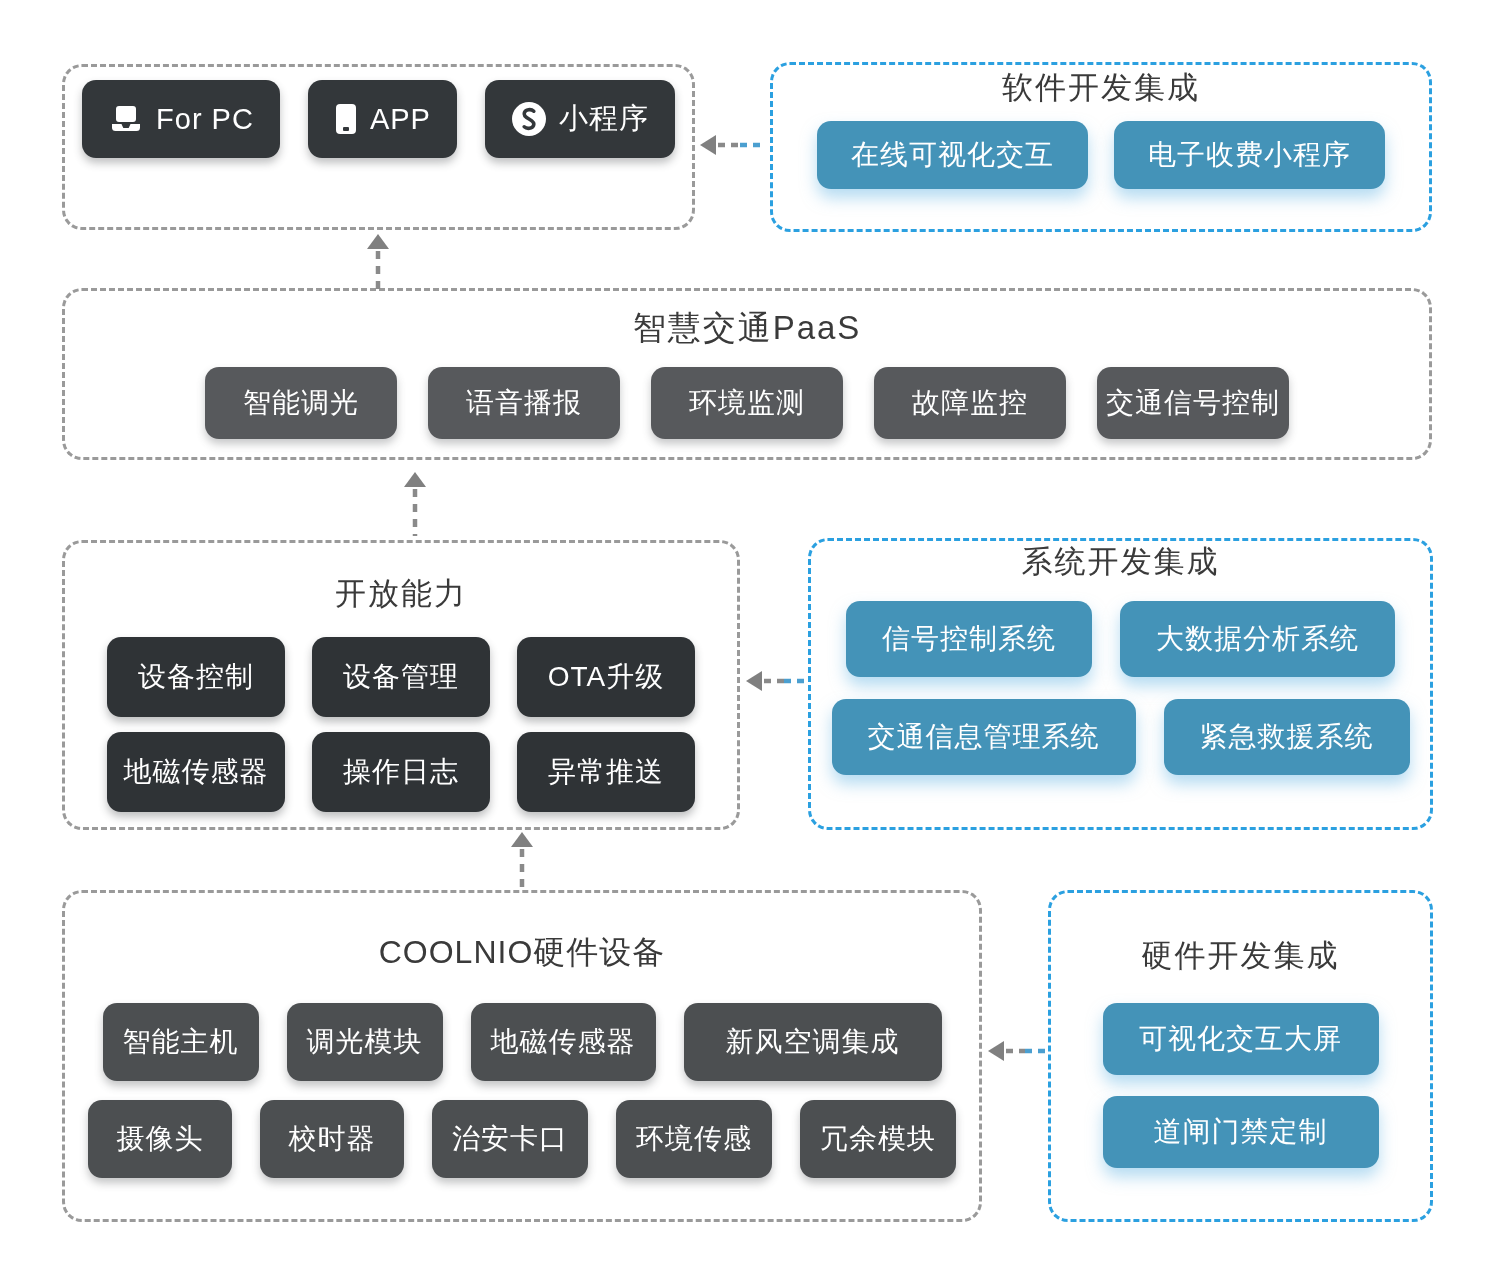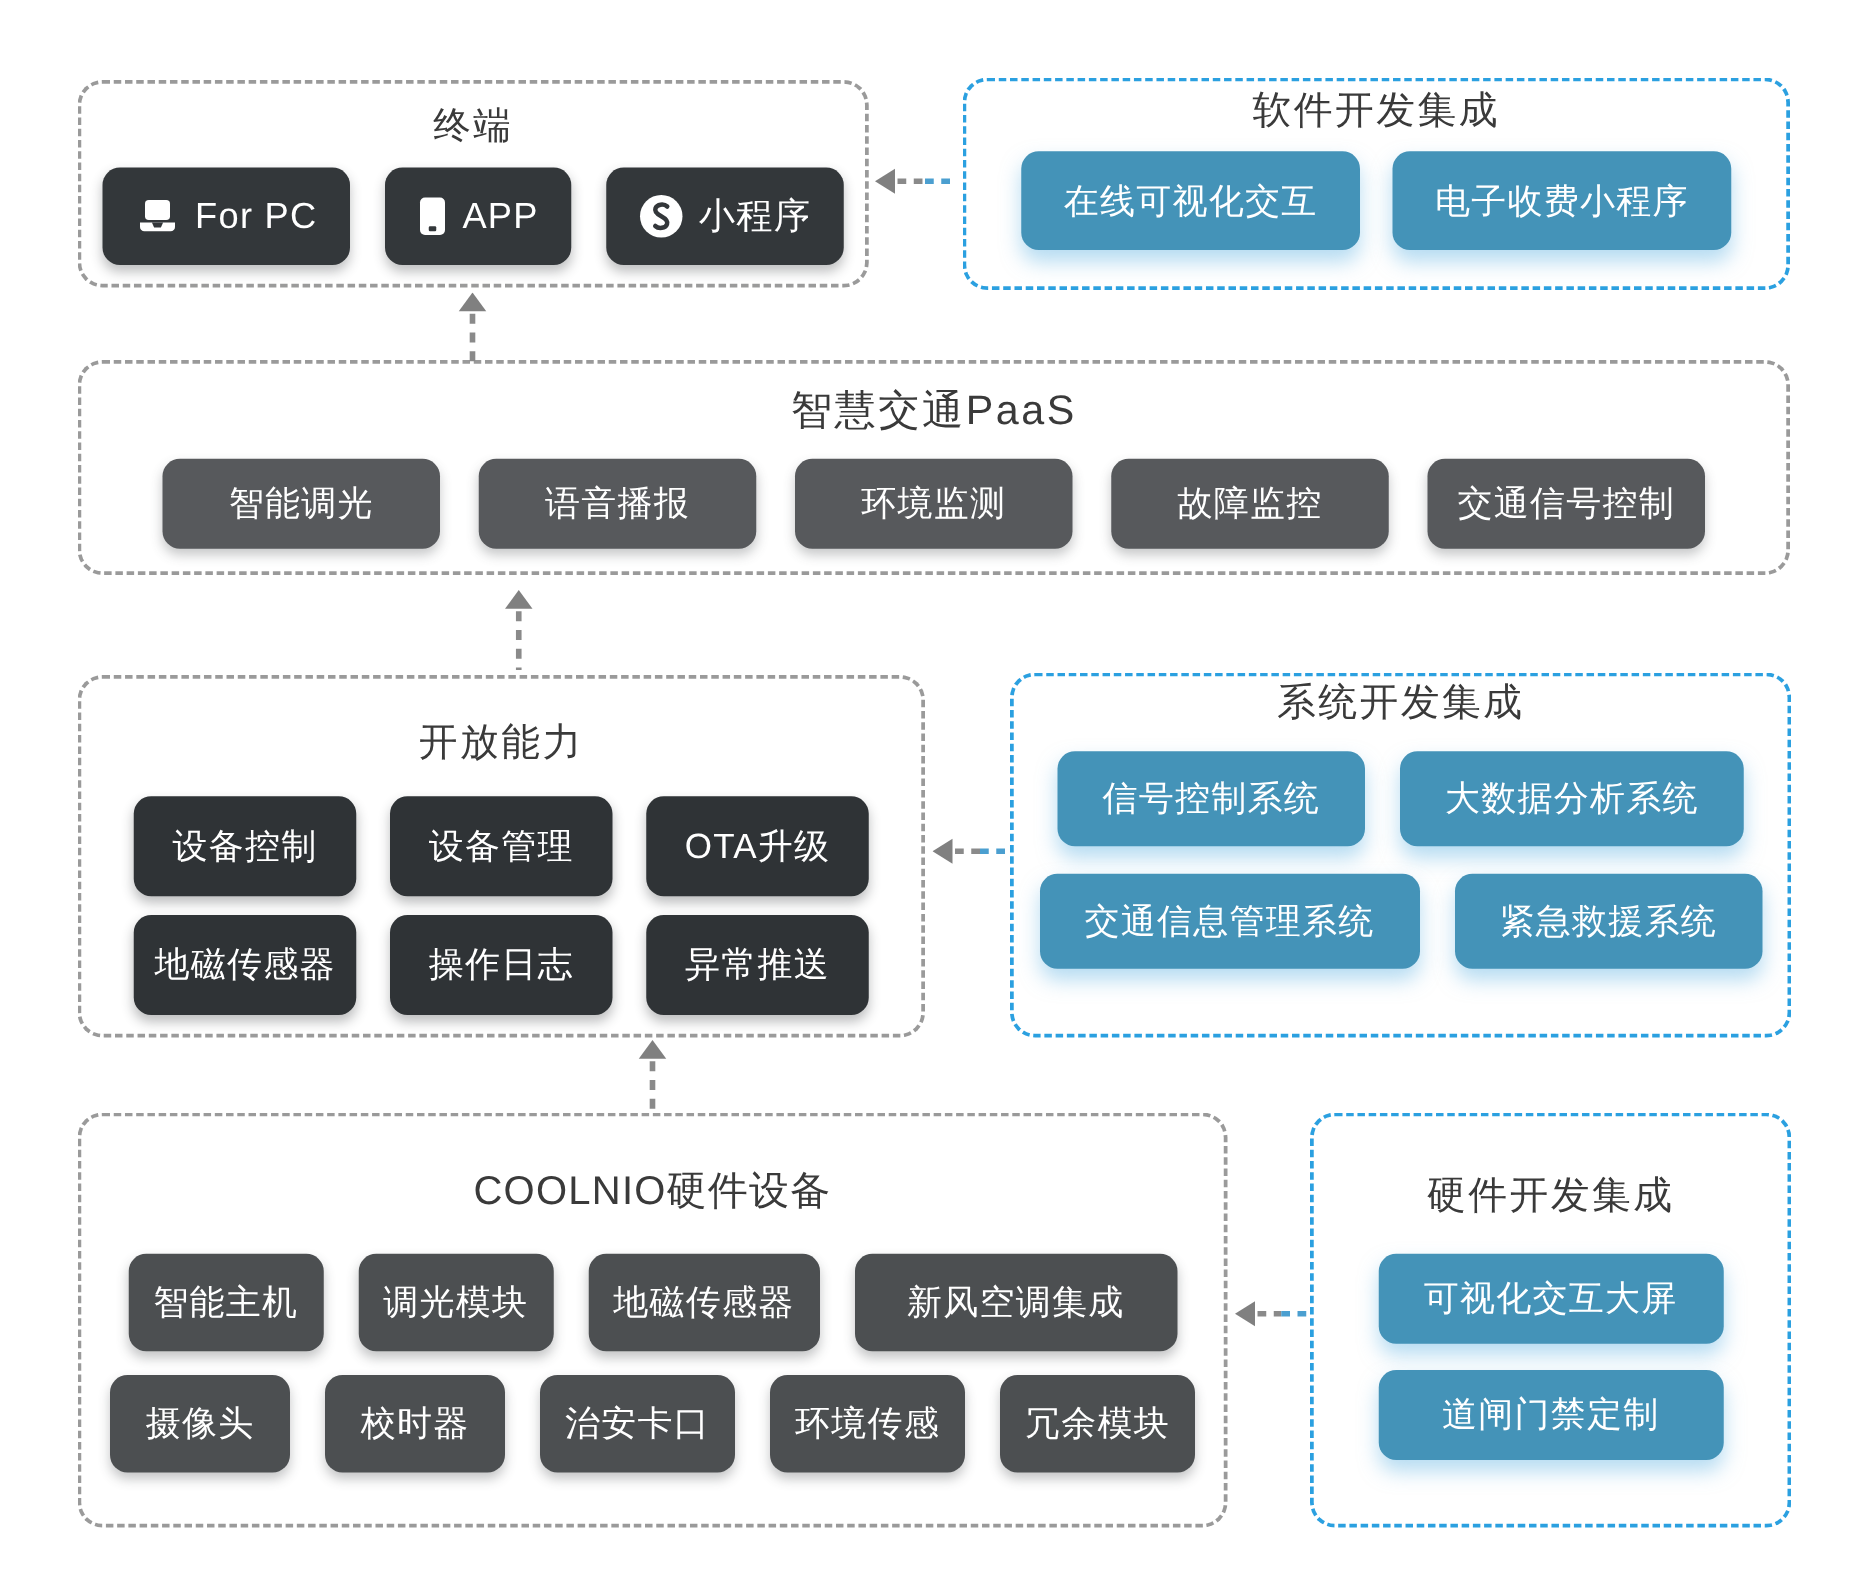--- a/index.html
+++ b/index.html
@@ -24,26 +24,26 @@
 
   
   .g-terminal .group-title{margin-top:13px;font-size:30px;}
   .g-terminal .row{margin-top:13px;gap:28px;}
   .g-terminal .btn{height:78px;padding:0 26px;gap:12px;font-size:29px;}
   .icon{display:flex;align-items:center;justify-content:center;}
 
   
   .g-software .group-title{margin-top:2px;font-size:31px;}
   .g-software .row{margin-top:12px;gap:26px;}
-  .g-software .btn{height:79px;padding:0 34px;}
+  .g-software .btn{height:68px;padding:0 34px;}
 
   
   .g-paas .group-title{margin-top:15px;font-size:33px;}
   .g-paas .row{margin-top:16px;gap:31px;}
-  .g-paas .btn{width:222px;height:72px;}
+  .g-paas .btn{width:192px;height:72px;}
 
   
   .g-open .group-title{margin-top:30px;font-size:31px;}
   .g-open .grid{margin-top:22px;display:grid;grid-template-columns:repeat(3,178px);gap:15px 27px;justify-content:center;}
   .g-open .btn{width:178px;height:80px;}
 
   
   .g-system .group-title{font-size:31px;}
   .g-system .rows{margin-top:18px;display:flex;flex-direction:column;gap:22px;}
   .g-system .row{gap:28px;}
@@ -61,21 +61,20 @@
   .g-hwint .btn{width:276px;height:72px;}
 
   .arrow{position:absolute;}
 </style>
 </head>
 <body>
 
 <div id="canvas">
 
   <div class="group gray g-terminal" style="left:62px;top:64px;width:633px;height:166px">
-    <div class="group-title">终端</div>
     <div class="row">
       <div class="btn dark">
         <span class="icon">
           <svg width="36" height="30" viewBox="0 0 36 30">
             <rect x="8" y="2" width="20" height="16" rx="3" fill="#ffffff"></rect>
             <path d="M4,20 h28 v3.5 a3.5,3.5 0 0 1 -3.5,3.5 h-21 a3.5,3.5 0 0 1 -3.5,-3.5 z" fill="#ffffff"></path>
             <path d="M13.5,20 h9 l-1.8,4 h-5.4 z" fill="#33373a"></path>
           </svg>
         </span>
         <span>For PC</span>

